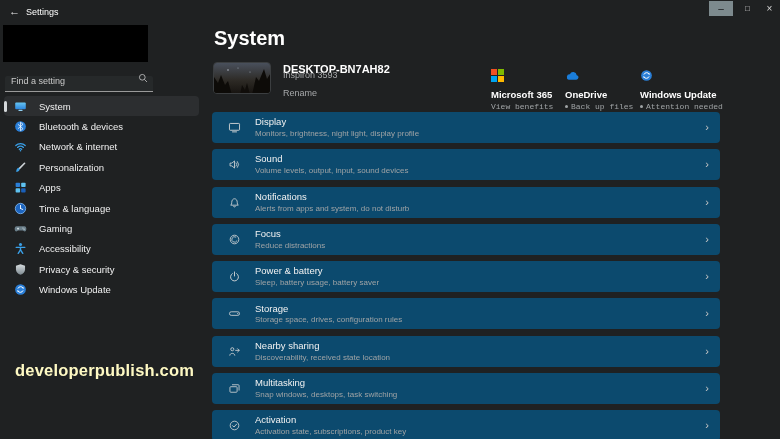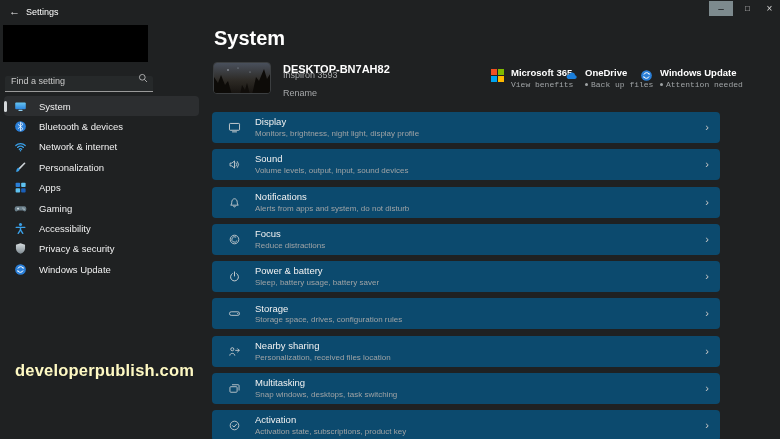--- a/index.html
+++ b/index.html
@@ -30,21 +30,21 @@
 
   .watermark { position:absolute; left:15px; top:361px; font-size:16.5px; font-weight:700; color:#fef9c3; letter-spacing:0.2px; }
 
   
   .page-title { position:absolute; left:214px; top:27px; font-size:20px; font-weight:600; }
   .thumb { position:absolute; left:213px; top:62px; width:58px; height:32px; border-radius:4px; overflow:hidden; border:1px solid #3b3e40; }
   .dev-name { position:absolute; left:283px; top:63px; font-size:11px; font-weight:700; }
   .dev-model { position:absolute; left:283px; top:70px; font-size:9px; color:#a6a8aa; }
   .dev-rename { position:absolute; left:283px; top:88px; font-size:9px; color:#a6a8aa; cursor:default; }
 
-  .quick { position:absolute; top:67px; display:flex; gap:7px; align-items:flex-start; cursor:default; }
+  .quick { position:absolute; top:67px; display:flex; gap:7px; align-items:flex-start; cursor:default;flex-direction:column; }
   .q-ms { left:491px; } .q-od { left:565px; } .q-wu { left:640px; }
   .q-ic { width:13px; height:13px; flex:0 0 13px; margin-top:2px; }
   .q-od .q-ic { width:15px; }
   .q-title { font-size:9.5px; font-weight:600; line-height:1.2; white-space:nowrap; }
   .q-status { font-size:8px; color:#a0a4a6; display:flex; align-items:center; gap:3px; margin-top:2px; white-space:nowrap;font-family:Liberation Mono, monospace; }
   .dot { width:3px; height:3px; border-radius:50%; background:#a0a4a6; flex:0 0 3px; }
   .mslogo { display:grid; grid-template-columns:6px 6px; grid-template-rows:6px 6px; gap:1px; }
 
   
   .rows { position:absolute; left:212px; top:112px; width:508px; }
@@ -113,20 +113,29 @@
       <span>Personalization</span>
     </li>
     <li class="nav-item">
       <svg class="nav-ic" viewBox="0 0 16 16">
           <rect x="2" y="2" width="5.5" height="5.5" rx="1" fill="#2a7fd8"></rect>
           <rect x="8.8" y="2" width="5.5" height="5.5" rx="1" fill="#5ec1ef"></rect>
           <rect x="2" y="8.8" width="5.5" height="5.5" rx="1" fill="#5ec1ef"></rect>
           <rect x="8.8" y="8.8" width="5.5" height="5.5" rx="1" fill="#1a5fb8"></rect>
         </svg>
       <span>Apps</span>
+    </li>
+    <li class="nav-item">
+      <svg class="nav-ic" viewBox="0 0 16 16">
+          <circle cx="8" cy="8" r="6.4" fill="#1e66c0"></circle>
+          <circle cx="8" cy="8" r="6.4" fill="none" stroke="#7fb8f0" stroke-width="1"></circle>
+          <line x1="8" y1="8" x2="8" y2="4.2" stroke="#fff" stroke-width="1.1" stroke-linecap="round"></line>
+          <line x1="8" y1="8" x2="10.8" y2="9.2" stroke="#fff" stroke-width="1.1" stroke-linecap="round"></line>
+        </svg>
+      <span>Time &amp; language</span>
     </li>
     <li class="nav-item">
       <svg class="nav-ic" viewBox="0 0 16 16">
           <path d="M3.2 5.2 h9.6 c1.6 0 2.4 1.6 2.4 3.2 c0 1.8 -0.8 3.4 -2 3.4 c-1 0 -1.4 -1.2 -2.4 -1.2 h-5.6 c-1 0 -1.4 1.2 -2.4 1.2 c-1.2 0 -2 -1.6 -2 -3.4 c0 -1.6 0.8 -3.2 2.4 -3.2 Z" fill="#6b7f8a"></path>
           <line x1="5" y1="7" x2="5" y2="9.4" stroke="#d7e3e9" stroke-width="1.1"></line>
           <line x1="3.8" y1="8.2" x2="6.2" y2="8.2" stroke="#d7e3e9" stroke-width="1.1"></line>
           <circle cx="11" cy="7.4" r="0.7" fill="#d7e3e9"></circle>
           <circle cx="12.4" cy="8.8" r="0.7" fill="#d7e3e9"></circle>
         </svg>
       <span>Gaming</span>
@@ -309,21 +318,21 @@
 
     <div class="row">
       <svg class="ric" viewBox="0 0 16 16">
           <circle cx="5.3" cy="5.2" r="1.9" fill="none" stroke="#d9d9d9" stroke-width="1"></circle>
           <path d="M2.2 12.6 C2.2 9.4 8.4 9.4 8.4 12.6" fill="none" stroke="#d9d9d9" stroke-width="1" stroke-linecap="round"></path>
           <line x1="9.4" y1="6.6" x2="13.6" y2="6.6" stroke="#d9d9d9" stroke-width="1" stroke-linecap="round"></line>
           <path d="M11.8 4.6 L13.8 6.6 L11.8 8.6" fill="none" stroke="#d9d9d9" stroke-width="1" stroke-linecap="round" stroke-linejoin="round"></path>
         </svg>
       <div>
           <div class="r-title">Nearby sharing</div>
-          <div class="r-sub">Personalization, received files location</div>
+          <div class="r-sub">Discoverability, received state location</div>
         </div>
       <span class="chev">›</span>
     </div>
 
     <div class="row">
       <svg class="ric" viewBox="0 0 16 16">
           <path d="M5.4 3.4 H12.6 a1 1 0 0 1 1 1 V10" fill="none" stroke="#d9d9d9" stroke-width="1" stroke-linecap="round"></path>
           <rect x="2.4" y="5.8" width="8.8" height="6.8" rx="1" fill="none" stroke="#d9d9d9" stroke-width="1"></rect>
         </svg>
       <div>

